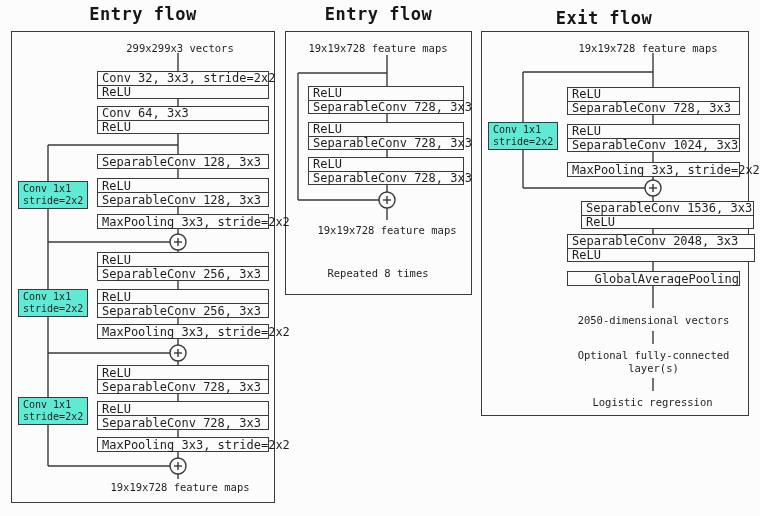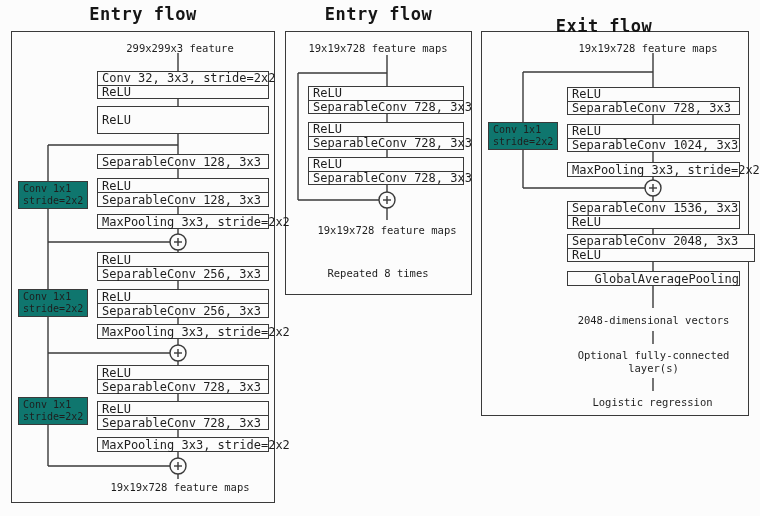--- a/index.html
+++ b/index.html
@@ -44,21 +44,21 @@
     align-items: center;
     padding-left: 4px;
     font-size: 12px;
     line-height: 1;
     white-space: nowrap;
   }
   .box .row + .row { border-top: 1.5px solid #3a3a3a; }
   .skipbox {
     position: absolute;
     border: 1.5px solid #3a3a3a;
-    background: #0f766e;
+    background: #5eead4;
     box-sizing: border-box;
     display: flex;
     flex-direction: column;
     justify-content: center;
     z-index: 3;
   }
   .skipbox .sline {
     font-size: 10px;
     line-height: 12px;
     padding-left: 4px;
@@ -73,21 +73,21 @@
   }
   .label.multiline { white-space: normal; line-height: 13px; }
 </style>
 </head>
 <body>
 
 <div class="stage">
 
   <div class="flow-title" style="left:11px; top:4px; width:264px;">Entry flow</div>
   <div class="flow-title" style="left:285px; top:4px; width:187px;">Entry flow</div>
-  <div class="flow-title" style="left:470px; top:16px; width:268px;">Exit flow</div>
+  <div class="flow-title" style="left:470px; top:8px; width:268px;">Exit flow</div>
 
   <div class="panel" style="left:11px; top:31px; width:264px; height:472px;"></div>
   <div class="panel" style="left:285px; top:31px; width:187px; height:264px;"></div>
   <div class="panel" style="left:481px; top:31px; width:268px; height:385px;"></div>
 
   <svg class="wires" width="760" height="516">
     <g stroke="#3a3a3a" stroke-width="1.4" fill="none">
       <line x1="178" y1="53" x2="178" y2="71"></line>
       <line x1="178" y1="99" x2="178" y2="106"></line>
       <line x1="178" y1="134" x2="178" y2="154"></line>
@@ -159,28 +159,29 @@
       <line x1="653" y1="331" x2="653" y2="344"></line>
       <line x1="653" y1="378" x2="653" y2="391"></line>
     </g>
     <g stroke="#3a3a3a" stroke-width="1.4" fill="#fcfcfc">
       <circle cx="653" cy="188" r="8"></circle>
       <line x1="649" y1="188" x2="657" y2="188"></line>
         <line x1="653" y1="184" x2="653" y2="192"></line>
     </g>
   </svg>
 
-  <div class="label" style="left:95px; top:42px; width:170px;">299x299x3 feature</div>
+  <div class="label" style="left:95px; top:42px; width:170px;">299x299x3 vectors</div>
 
   <div class="box" style="left:97px; top:71px; width:172px; height:28px;">
     <div class="row">Conv 32, 3x3, stride=2x2</div>
     <div class="row">ReLU</div>
   </div>
 
   <div class="box" style="left:97px; top:106px; width:172px; height:28px;">
+    <div class="row">Conv 64, 3x3</div>
     <div class="row">ReLU</div>
   </div>
 
   <div class="box" style="left:97px; top:154px; width:172px; height:15px;">
     <div class="row">SeparableConv 128, 3x3</div>
   </div>
 
   <div class="box" style="left:97px; top:178px; width:172px; height:29px;">
     <div class="row">ReLU</div>
     <div class="row">SeparableConv 128, 3x3</div>
@@ -270,35 +271,35 @@
 
   <div class="box" style="left:567px; top:162px; width:173px; height:15px;">
     <div class="row">MaxPooling 3x3, stride=2x2</div>
   </div>
 
   <div class="skipbox" style="left:488px; top:122px; width:70px; height:28px;">
     <div class="sline">Conv 1x1</div>
     <div class="sline">stride=2x2</div>
   </div>
 
-  <div class="box" style="left:567px; top:201px; width:173px; height:28px;">
+  <div class="box" style="left:581px; top:201px; width:173px; height:28px;">
     <div class="row">SeparableConv 1536, 3x3</div>
     <div class="row">ReLU</div>
   </div>
 
   <div class="box" style="left:567px; top:234px; width:188px; height:28px;">
     <div class="row">SeparableConv 2048, 3x3</div>
     <div class="row">ReLU</div>
   </div>
 
   <div class="box" style="left:567px; top:271px; width:173px; height:15px;align-items:flex-end;">
     <div class="row">GlobalAveragePooling</div>
   </div>
 
-  <div class="label" style="left:567px; top:314px; width:173px;">2048-dimensional vectors</div>
+  <div class="label" style="left:567px; top:314px; width:173px;">2050-dimensional vectors</div>
 
   <div class="label multiline" style="left:560px; top:349px; width:187px;">
     <div>Optional fully-connected</div>
     <div>layer(s)</div>
   </div>
 
   <div class="label" style="left:566px; top:396px; width:173px;">Logistic regression</div>
 
 </div>
 

